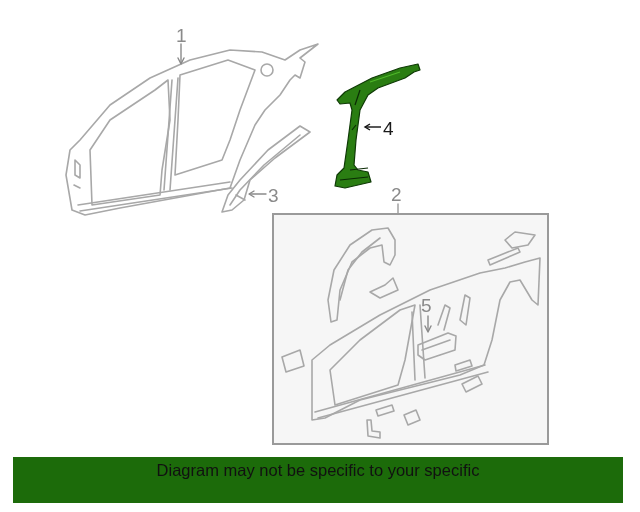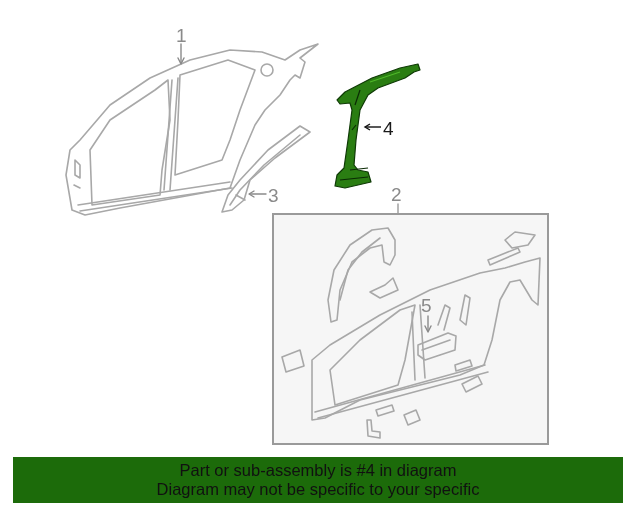--- a/index.html
+++ b/index.html
@@ -110,15 +110,14 @@
   </svg>
 
   <span class="callout" style="left:176px;top:26px;">1</span>
   <span class="callout" style="left:391px;top:185px;">2</span>
   <span class="callout" style="left:268px;top:186px;">3</span>
   <span class="callout dark" style="left:383px;top:119px;">4</span>
   <span class="callout" style="left:421px;top:296px;">5</span>
 </div>
 
 <div id="banner">
-  <div>Part or sub-assembly is #4 in diagram</div>
   <div>Diagram may not be specific to your specific</div>
 </div>
 
 </body></html>

